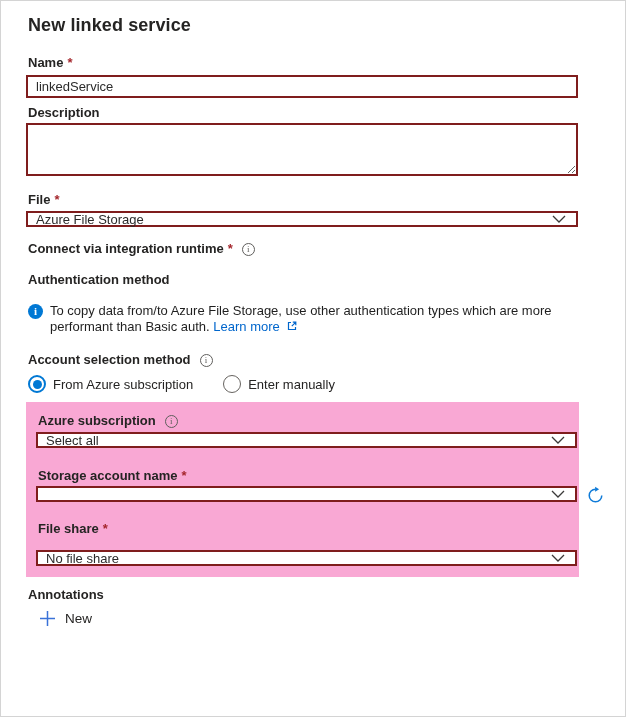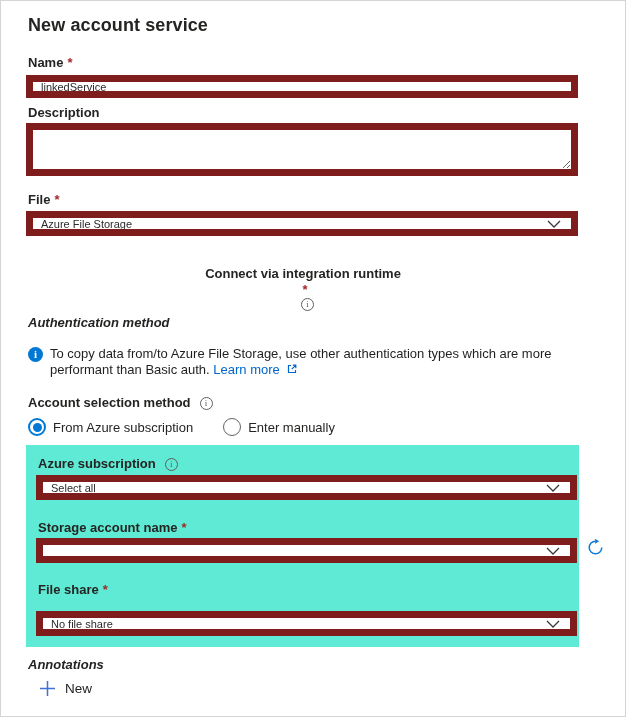--- a/index.html
+++ b/index.html
@@ -21,45 +21,45 @@
     padding-left: 2px; letter-spacing: 0.1px;
   }
   .field-label {
     display: flex; align-items: center;
     font-size: 13px; font-weight: 700; color: #252423;
     padding-left: 2px; line-height: 16px;
   }
   .req { color: #a4262c; margin-left: 4px; font-weight: 700; }
   .text-input, .textarea, .selectbox {
     width: 100%;
-    border: 7px solid #7f1d1d;
+    border: 2px solid #7f1d1d;
     background: #fff;
     font-family: "Liberation Sans", sans-serif;
-    font-size: 11px; color: #2b2b2b;
+    font-size: 13px; color: #2b2b2b;
   }
   .text-input { height: 23px; padding: 0 8px; outline: none; }
   .textarea { height: 53px; padding: 4px 8px; resize: vertical; display: block; }
   .selectbox {
-    height: 25px; padding: 0 10px 0 8px;
+    height: 16px; padding: 0 10px 0 8px;
     display: flex; align-items: center; justify-content: space-between;
     cursor: pointer;
   }
   .selectbox .val { white-space: nowrap; overflow: hidden; }
   .chevron { display: inline-flex; flex: none; margin-left: 8px; }
 
   
   .m-name-label   { margin-top: 19px; text-align: right; }
   .m-name-input   { margin-top: 4px; }
   .m-desc-label   { margin-top: 7px; }
   .m-desc-area    { margin-top: 2px; }
   .m-type-label   { margin-top: 16px; }
   .m-type-select  { margin-top: 3px; }
-  .m-ir-label     { margin-top: 30px; flex-direction: column; }
+  .m-ir-label     { margin-top: 14px; }
   .m-ir-select    { margin-top: 5px; }
-  .m-auth-label   { margin-top: 4px; font-style: italic; }
+  .m-auth-label   { margin-top: 15px; }
   .m-auth-select  { margin-top: 3px; }
   .m-banner       { margin-top: 15px; }
   .m-acct-label   { margin-top: 16px; }
   .m-radio-row    { margin-top: 7px; }
   .m-panel        { margin-top: 9px; }
   .m-annot-label  { margin-top: 10px; }
   .m-new-btn      { margin-top: 6px; }
 
   .info-icon-outline {
     display: inline-flex; align-items: center; justify-content: center;
@@ -90,43 +90,43 @@
   .radio-outer {
     width: 18px; height: 18px; border-radius: 50%;
     border: 1px solid #66635f; background: #fff;
     display: inline-flex; align-items: center; justify-content: center; flex: none;
   }
   .radio-outer.on { border: 2px solid #0078d4; }
   .radio-dot { width: 9px; height: 9px; border-radius: 50%; background: #0078d4; }
   .radio-label { margin-left: 7px; font-size: 13px; color: #252423; }
 
   .sub-panel {
-    background: #5eead4;
+    background: #f9a8d4;
     width: 553px;
     padding: 11px 2px 11px 10px;
   }
   .panel-row { position: relative; }
   .refresh-btn {
     position: absolute; left: calc(100% + 9px); top: 0;
     width: 19px; height: 19px; cursor: pointer; display: inline-flex;
   }
 
-  .annot-label { font-size: 13px; font-weight: 700; padding-left: 2px; font-style: italic; }
+  .annot-label { font-size: 13px; font-weight: 700; padding-left: 2px; }
   .new-btn {
     display: inline-flex; align-items: center; gap: 9px;
     margin-left: 9px; cursor: pointer; padding: 2px 4px;
   }
   .new-btn-label { font-size: 13.5px; color: #252423; }
 </style>
 </head>
 <body>
 
 <div id="app">
 
-  <div class="page-title">New account service</div>
+  <div class="page-title">New linked service</div>
 
   
   <div class="field-label m-name-label">
     <span>Name</span>
     <span class="req">*</span>
   </div>
   <input class="text-input m-name-input" value="linkedService" style="">
 
   
   <div class="field-label m-desc-label">

